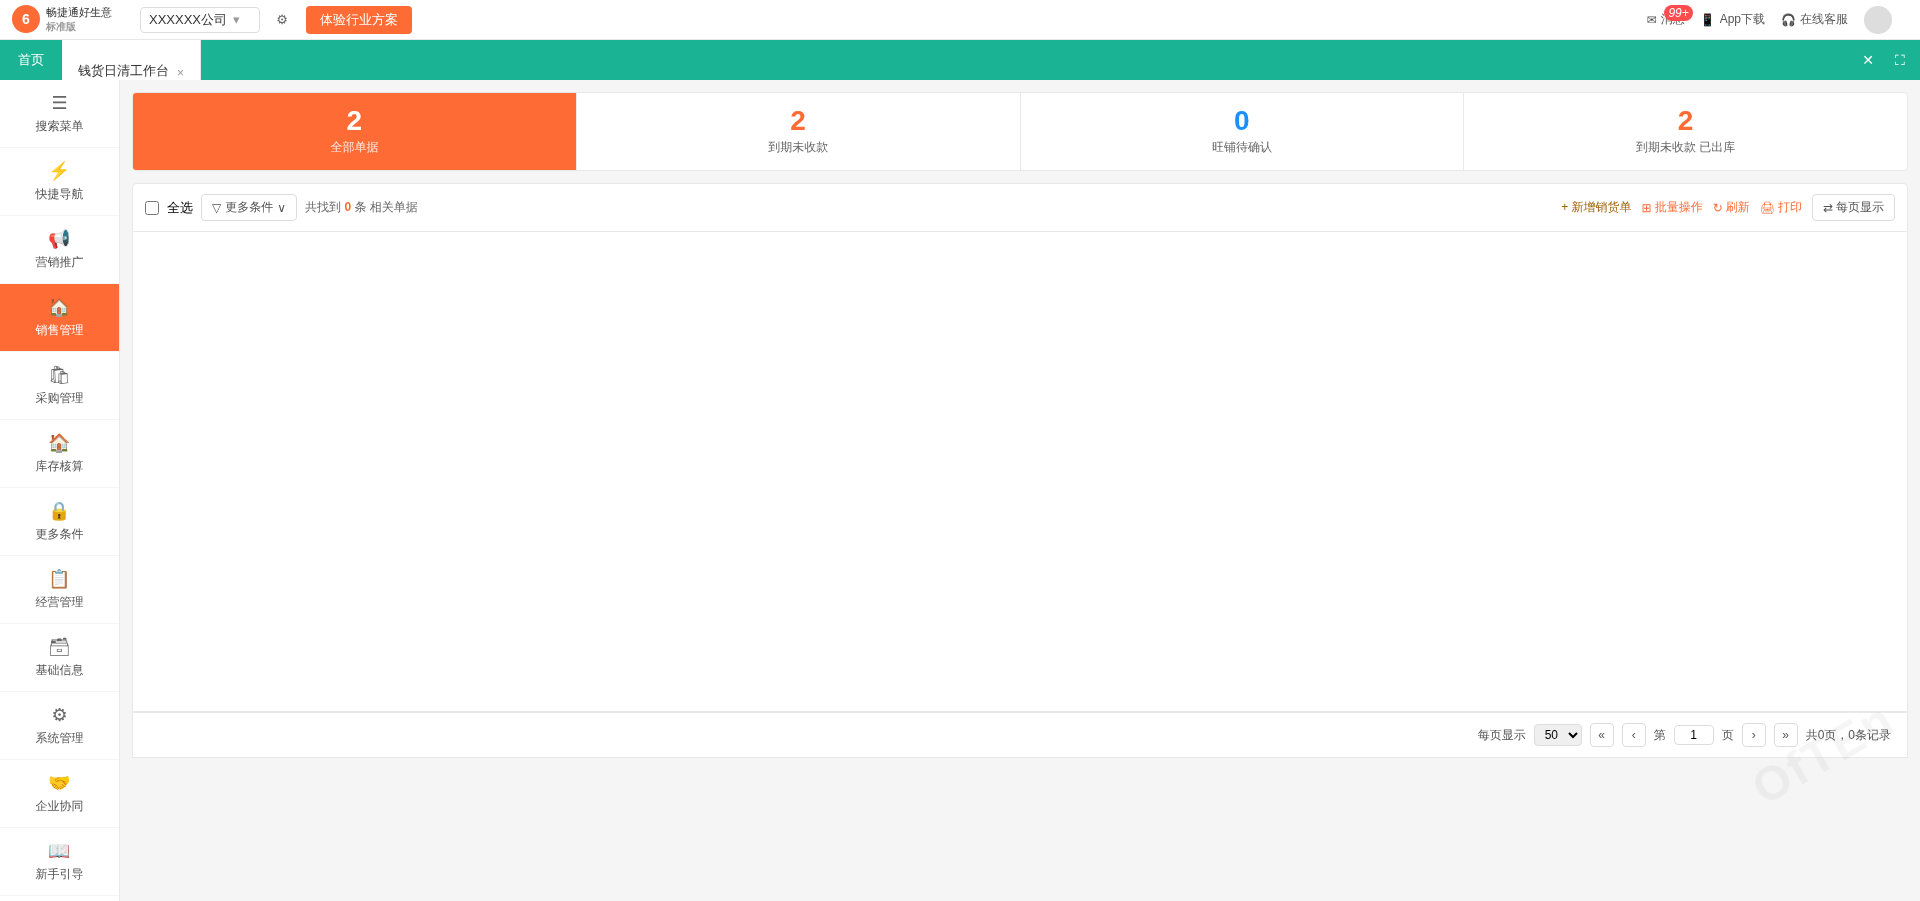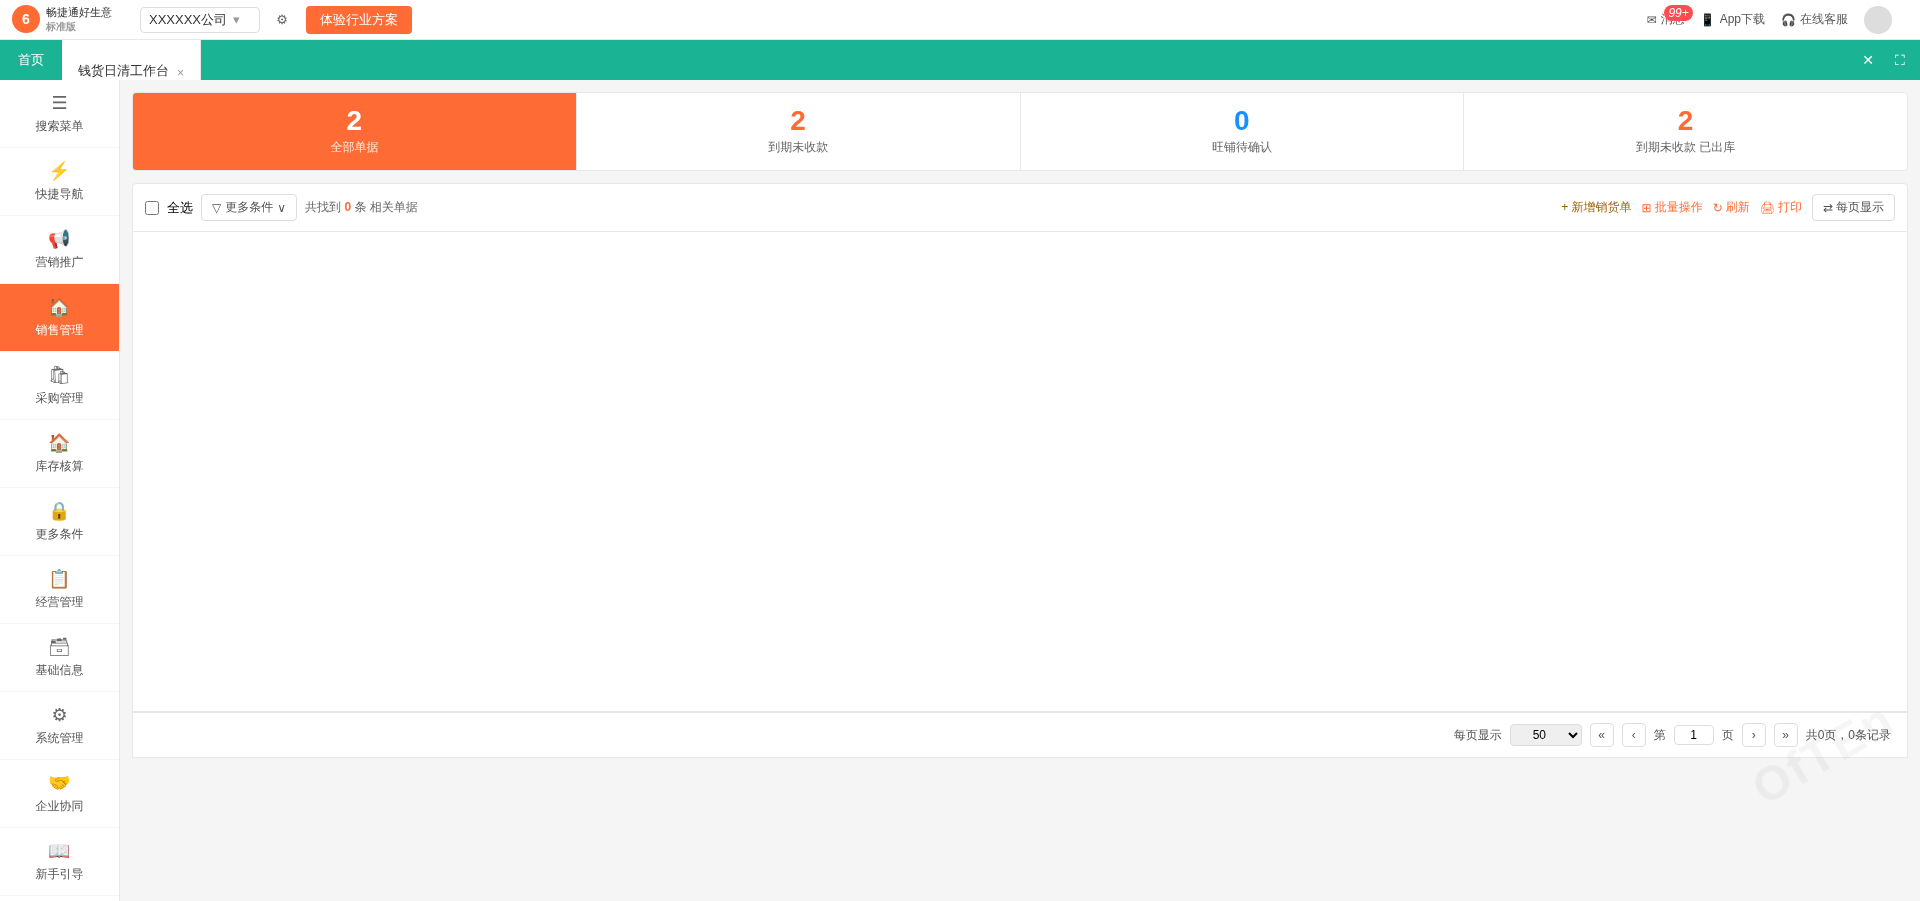--- a/index.html
+++ b/index.html
@@ -332,21 +332,21 @@
       align-items: center;
       justify-content: flex-end;
       gap: 8px;
       font-size: 12px;
       color: #555;
     }
     .page-size-label { color: #555; }
     .page-size-select {
       border: 1px solid #ddd;
       border-radius: 4px;
-      padding: 2px 18px;
+      padding: 2px 6px;
       font-size: 12px;
       cursor: pointer;
     }
     .page-btn {
       width: 24px; height: 24px;
       border: 1px solid #ddd;
       border-radius: 4px;
       background: white;
       cursor: pointer;
       display: flex; align-items: center; justify-content: center;

